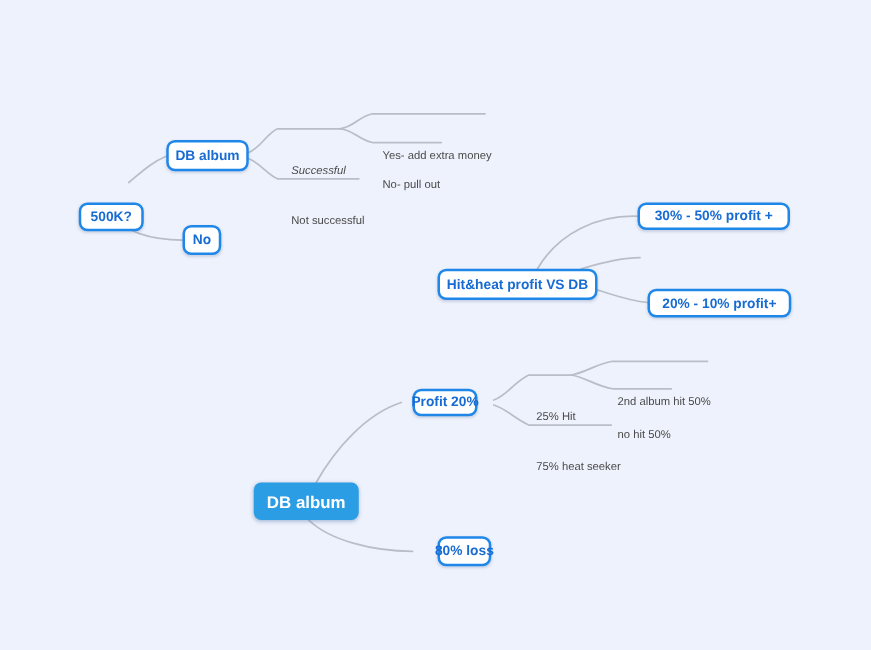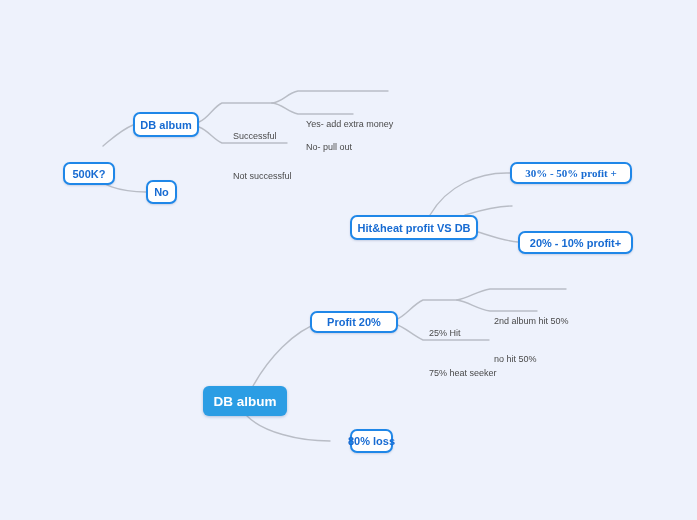--- a/index.html
+++ b/index.html
@@ -54,35 +54,35 @@
     font-size:9px;
     white-space:nowrap;
     cursor:default;
     margin-top:40px;
   }
   
   .t-500k      {left:63px;  top:162px; width:52px;  height:23px;}
   .t-db-top    {left:133px; top:112px; width:66px;  height:25px;}
   .t-no        {left:146px; top:180px; width:31px;  height:24px;}
   .t-hitheat   {left:350px; top:215px; width:128px; height:25px;}
-  .t-3050      {left:510px; top:162px; width:122px; height:22px;font-family:Liberation Serif, serif;}
+  .t-3050      {left:510px; top:162px; width:122px; height:22px;}
   .t-5020      {left:512px; top:194px; width:103px; height:23px;}
   .t-2010      {left:518px; top:231px; width:115px; height:23px;}
   .t-db-main   {left:203px; top:386px; width:84px;  height:30px;}
-  .t-profit20  {left:310px; top:311px; width:88px;  height:22px;}
+  .t-profit20  {left:330px; top:311px; width:52px;  height:22px;}
   .t-80loss    {left:330px; top:429px; width:43px;  height:24px;margin-left:20px;}
   
-  .l-successful    {left:233px; top:91px;}
+  .l-successful    {left:233px; top:91px;font-style:italic;}
   .l-notsuccessful {left:233px; top:131px;}
   .l-yes-extra     {left:306px; top:79px;}
   .l-no-pull       {left:306px; top:102px;}
   .l-25hit         {left:429px; top:288px;}
   .l-75heat        {left:429px; top:328px;}
   .l-2nd-album     {left:494px; top:276px;}
-  .l-no-hit        {left:494px; top:314px;}
+  .l-no-hit        {left:494px; top:302px;}
 </style>
 </head>
 <body>
 
 <div class="canvas">
 
   <svg class="connectors" viewBox="0 0 697 520" fill="none" stroke="#b9bdc6" stroke-width="1.4" stroke-linecap="round">
 
     <path d="M103,146 C114,137 121,130 133,125"></path>
     <path d="M87,169 C98,186 122,192 146,192"></path>

